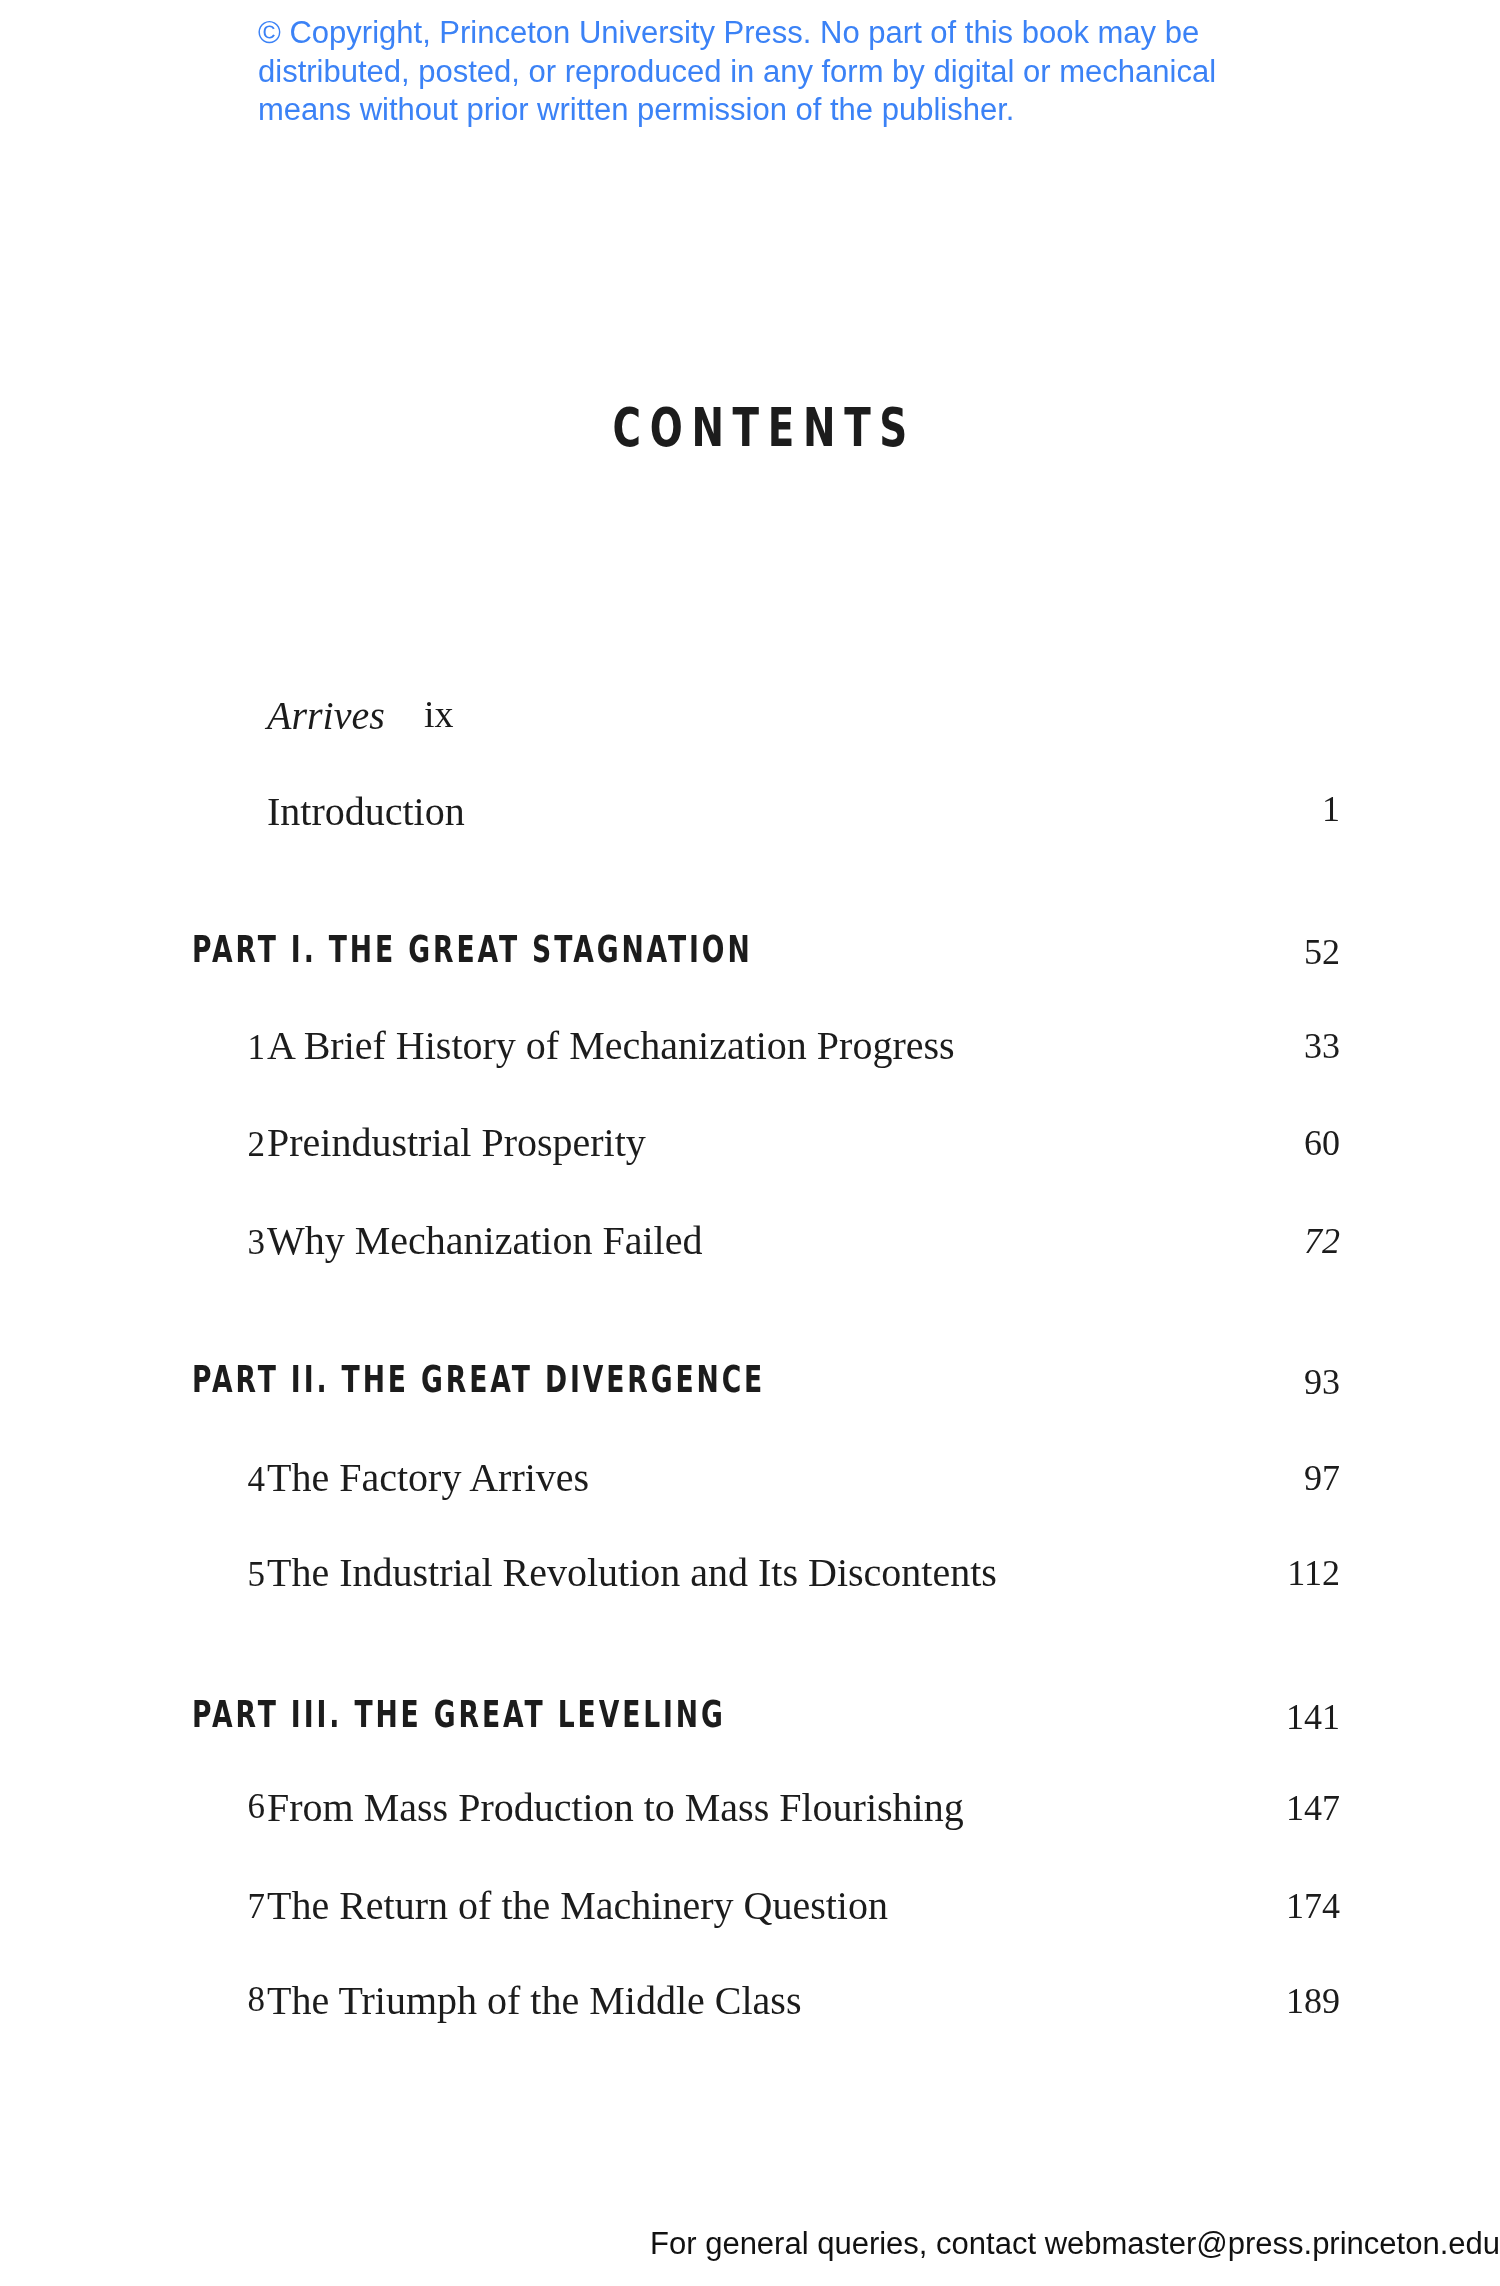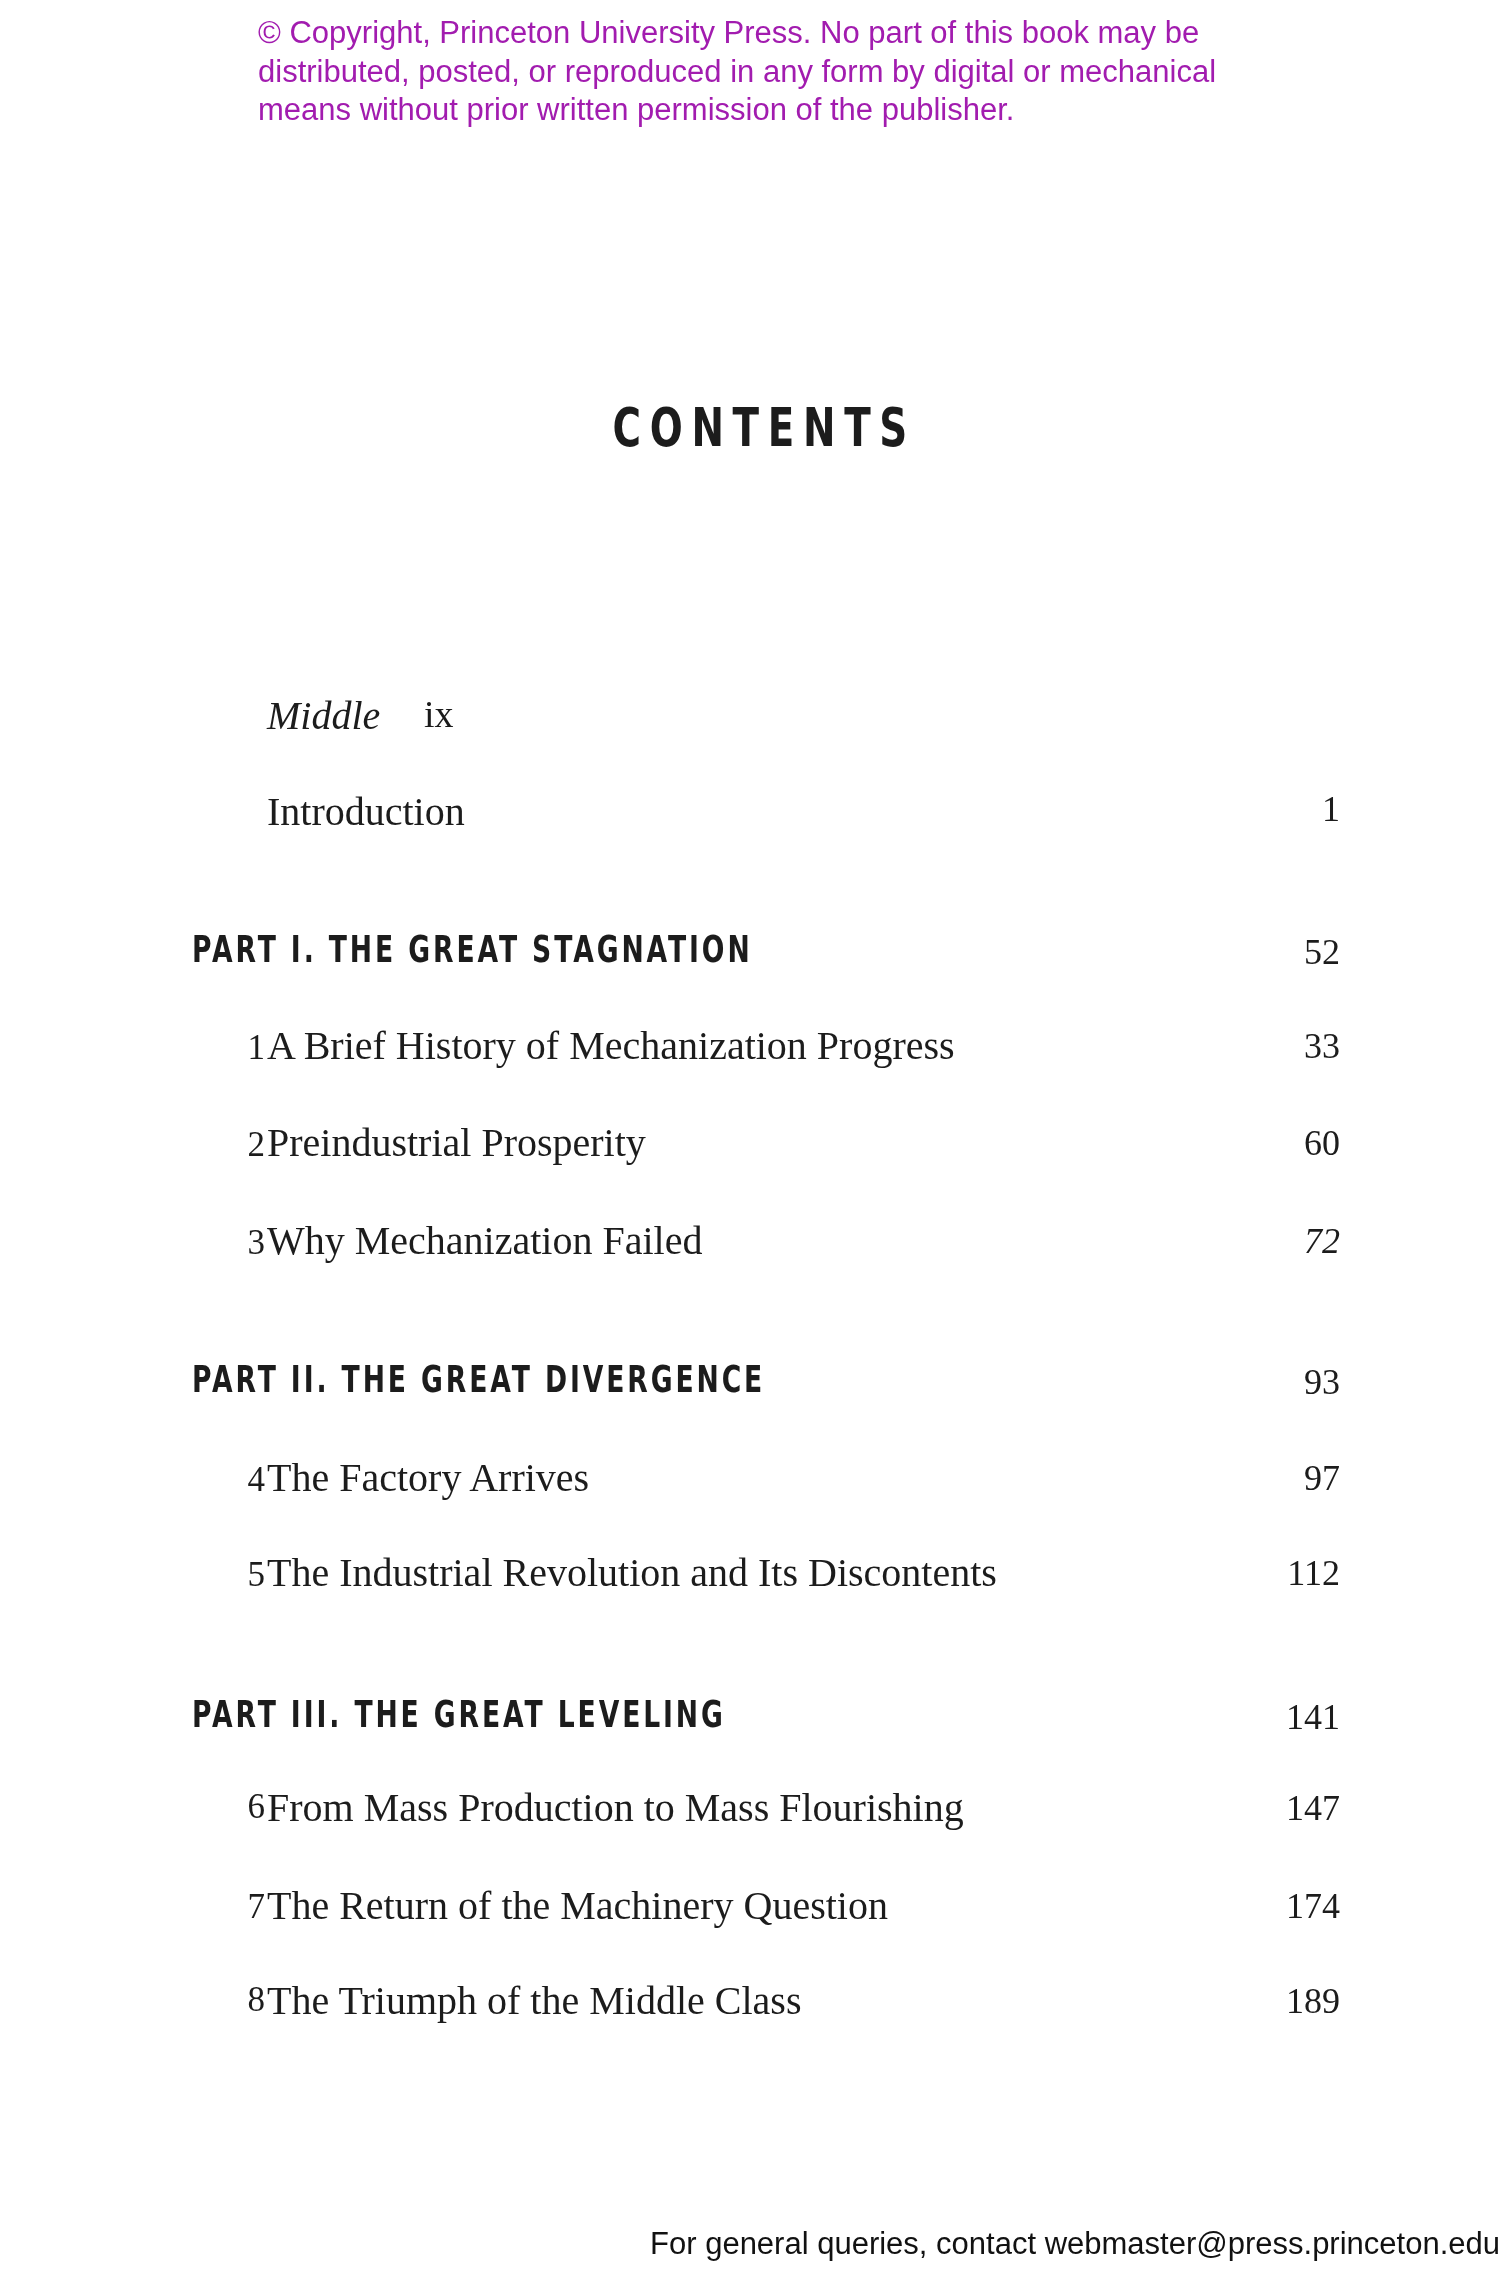--- a/index.html
+++ b/index.html
@@ -1,19 +1,19 @@
 <!DOCTYPE html>
 <html><head>
   <meta charset="utf-8">
   <style>
     html, body { margin: 0; padding: 0; background: #ffffff; }
     body { width: 1500px; height: 2286px; position: relative; overflow: hidden; color: #1a1a1a; }
     .copyright {
       position: absolute; left: 258px; top: 14px; width: 1020px;
-      font-family: "Liberation Sans", sans-serif; font-size: 31px; line-height: 38.5px; color: #a21caf;
+      font-family: "Liberation Sans", sans-serif; font-size: 31px; line-height: 38.5px; color: #3b82f6;
     }
     .copyright div { white-space: nowrap; }
     .title {
       position: absolute; left: 0; width: 1500px; top: 396px; text-align: center;
       font-family: "DejaVu Sans", sans-serif; font-weight: bold; font-size: 54px;
       letter-spacing: 12px; color: #1c1c1c; transform: scaleX(0.72); transform-origin: 770px 0;
       padding-left: 12px;
     }
     .row { position: absolute; left: 0; width: 1500px; height: 60px; }
     .serif { font-family: "Liberation Serif", serif; font-size: 40px; color: #1c1c1c; }
@@ -43,21 +43,21 @@
 
 <div class="copyright">
   <div>© Copyright, Princeton University Press. No part of this book may be</div>
   <div>distributed, posted, or reproduced in any form by digital or mechanical</div>
   <div>means without prior written permission of the publisher.</div>
 </div>
 
 <div class="title">CONTENTS</div>
 
 <div class="row" style="top:692px;">
-  <span class="label serif italic">Middle</span>
+  <span class="label serif italic">Arrives</span>
   <span class="preface-page">ix</span>
 </div>
 
 <div class="row" style="top:788px;">
   <span class="label serif">Introduction</span>
   <span class="page">1</span>
 </div>
 
 <div class="row" style="top:928px;">
   <span class="part-label">PART I. THE GREAT STAGNATION</span>

